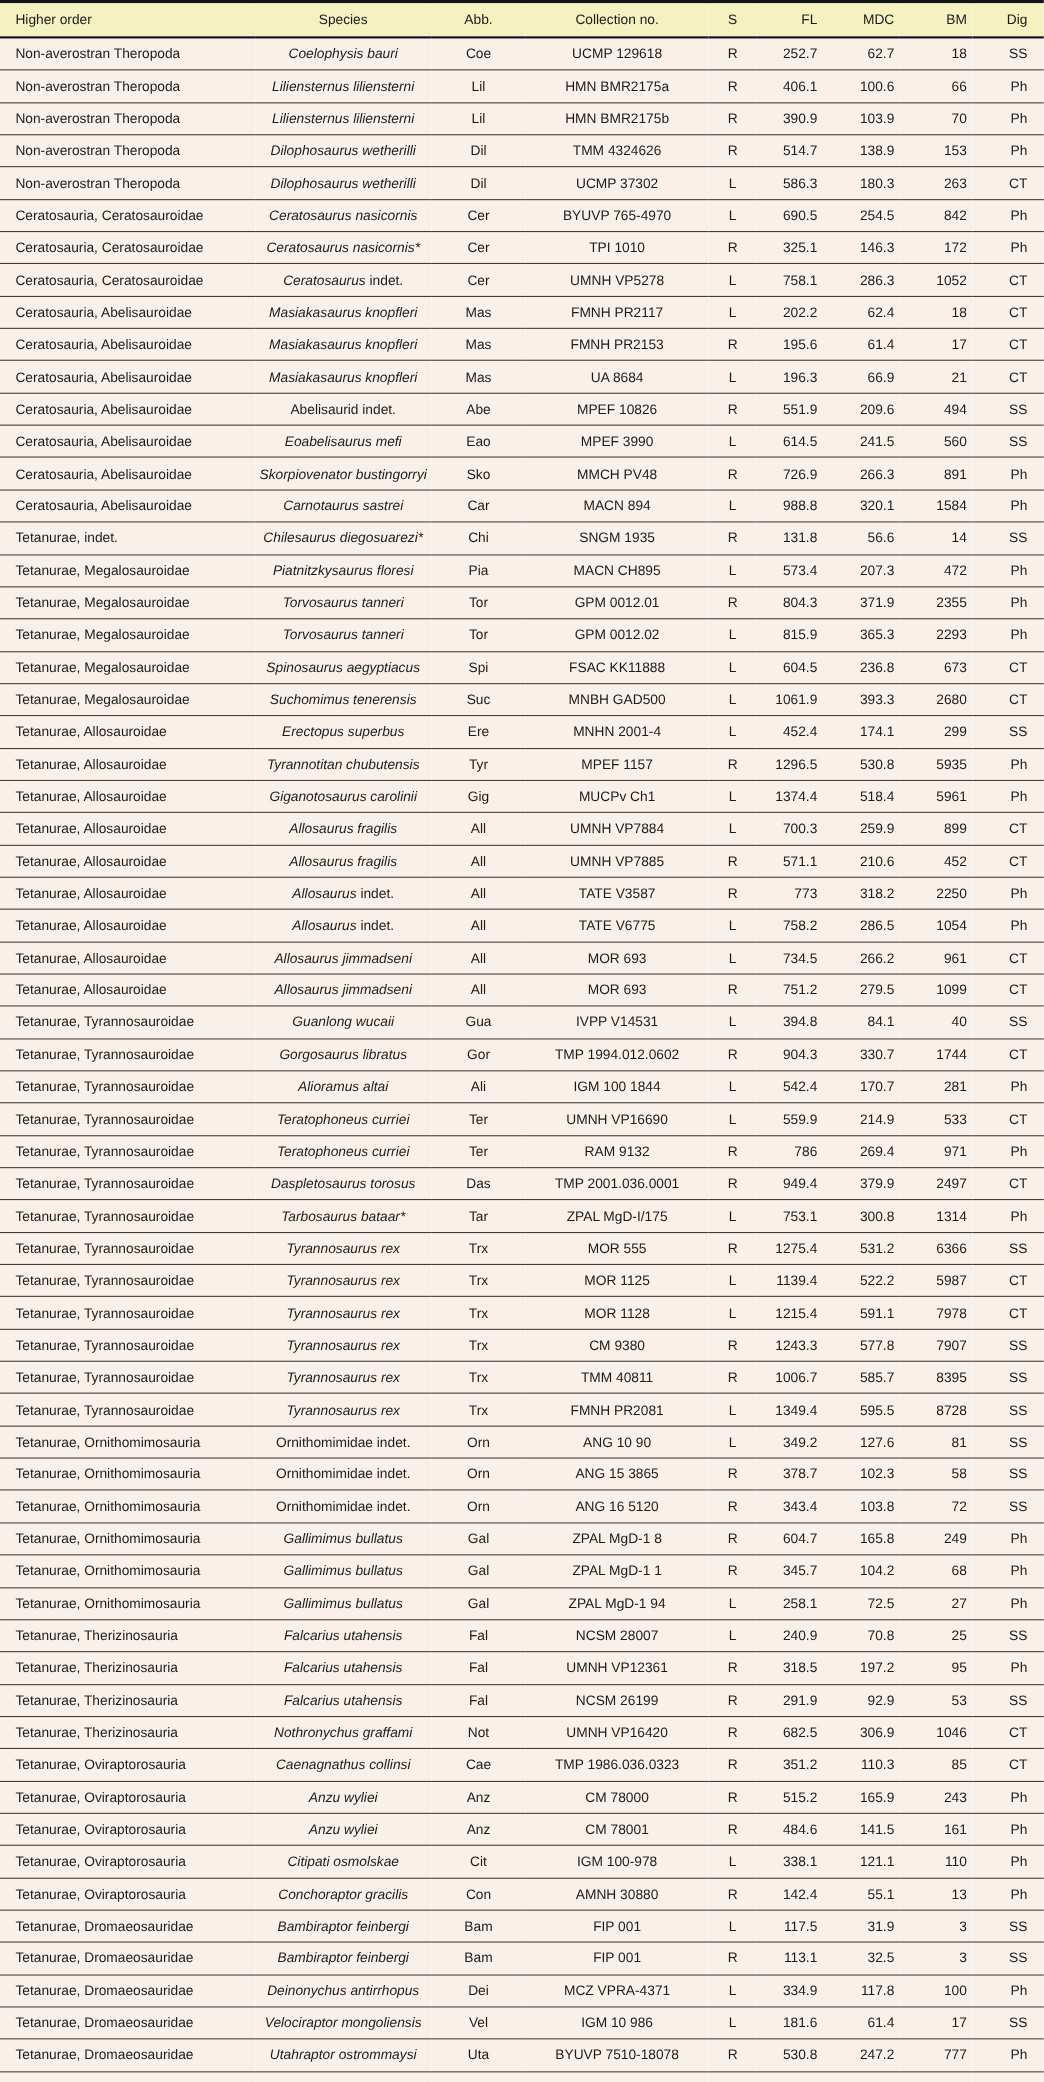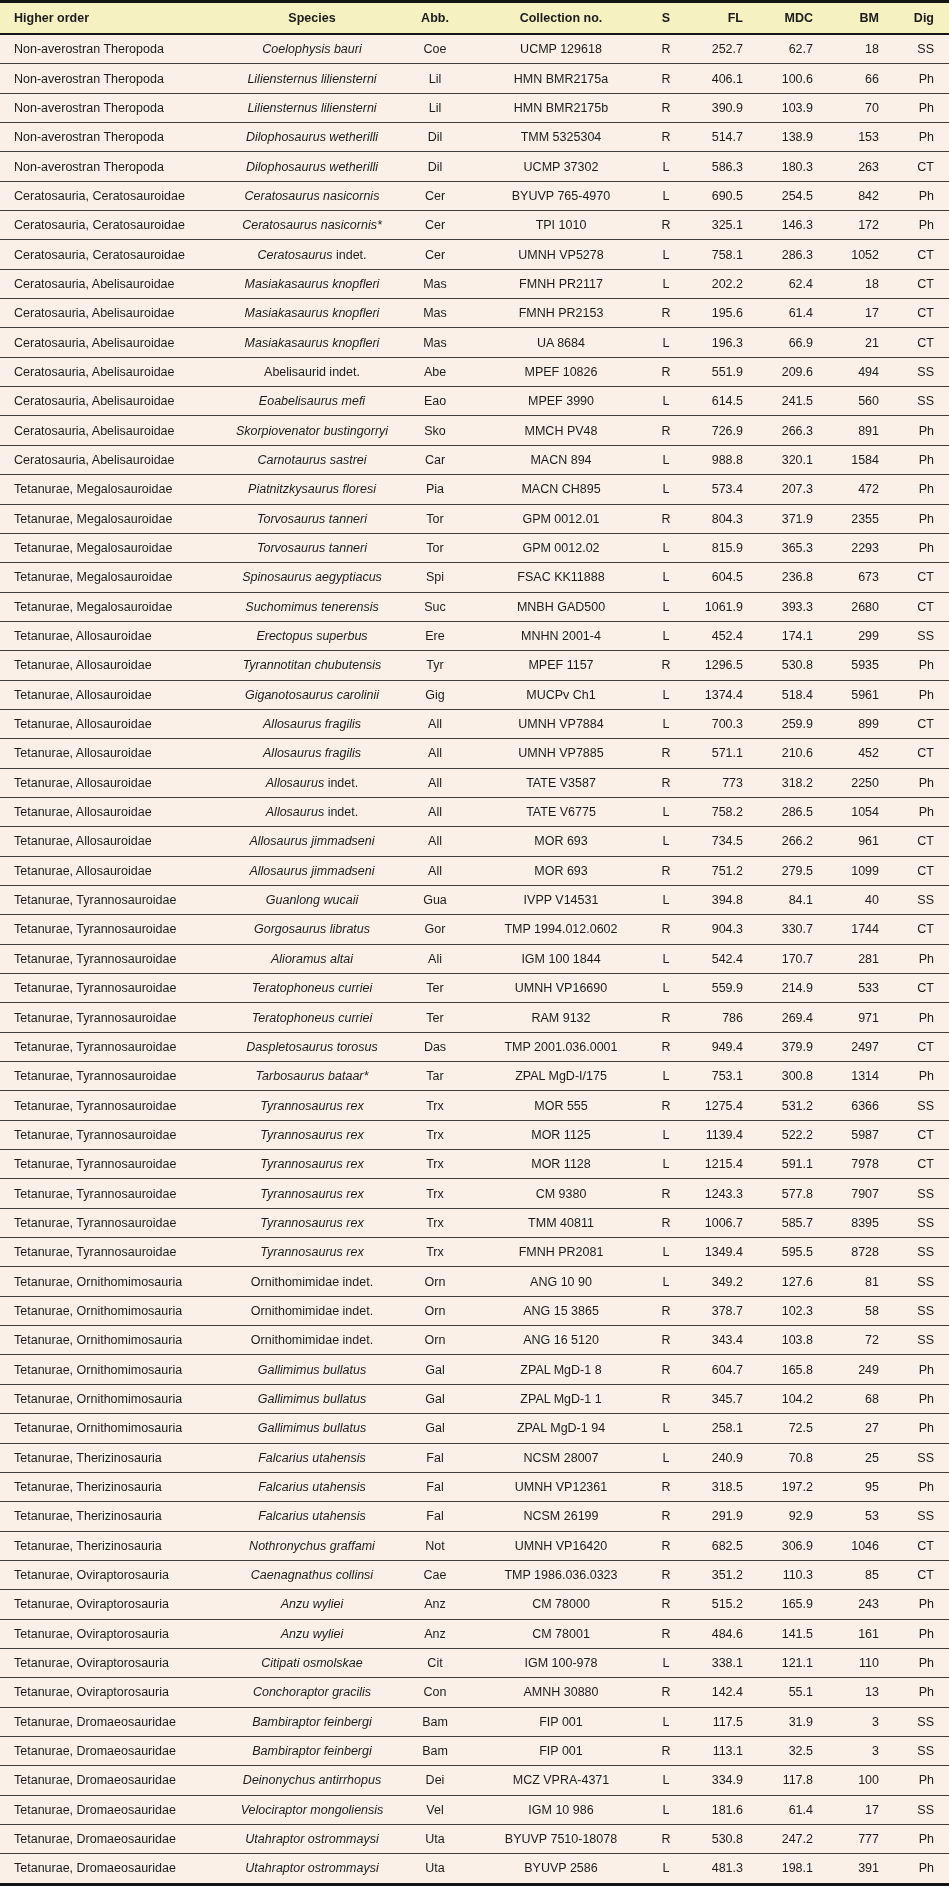--- a/index.html
+++ b/index.html
@@ -18,21 +18,21 @@
   }
   table {
     width: 949px;
     border-collapse: collapse;
     table-layout: fixed;
     font-size: 12.5px;
   }
   thead th {
     background: var(--header-bg, #f5f1c1);
     height: 28px;
-    font-weight: bold;
+    font-weight: normal;
     border-bottom: 2px solid var(--frame-border, #151515);
     white-space: nowrap;
     overflow: hidden;
     margin-top: 32px;
   }
   tbody td {
     background: var(--row-bg, #faf0e8);
     height: 26.35px;
     border-top: 1px solid var(--row-border, #3e3e3e);
     white-space: nowrap;
@@ -115,21 +115,21 @@
     <td class="c-s">R</td>
     <td class="c-fl">390.9</td>
     <td class="c-mdc">103.9</td>
     <td class="c-bm">70</td>
     <td class="c-dig">Ph</td>
   </tr>
         <tr>
     <td class="c-ho">Non-averostran Theropoda</td>
     <td class="c-sp"><span class="species-italic">Dilophosaurus wetherilli</span><span class="species-plain"></span></td>
     <td class="c-ab">Dil</td>
-    <td class="c-cn">TMM 5325304</td>
+    <td class="c-cn">TMM 4324626</td>
     <td class="c-s">R</td>
     <td class="c-fl">514.7</td>
     <td class="c-mdc">138.9</td>
     <td class="c-bm">153</td>
     <td class="c-dig">Ph</td>
   </tr>
         <tr>
     <td class="c-ho">Non-averostran Theropoda</td>
     <td class="c-sp"><span class="species-italic">Dilophosaurus wetherilli</span><span class="species-plain"></span></td>
     <td class="c-ab">Dil</td>
@@ -242,20 +242,31 @@
         <tr>
     <td class="c-ho">Ceratosauria, Abelisauroidae</td>
     <td class="c-sp"><span class="species-italic">Carnotaurus sastrei</span><span class="species-plain"></span></td>
     <td class="c-ab">Car</td>
     <td class="c-cn">MACN 894</td>
     <td class="c-s">L</td>
     <td class="c-fl">988.8</td>
     <td class="c-mdc">320.1</td>
     <td class="c-bm">1584</td>
     <td class="c-dig">Ph</td>
+  </tr>
+        <tr>
+    <td class="c-ho">Tetanurae, indet.</td>
+    <td class="c-sp"><span class="species-italic">Chilesaurus diegosuarezi*</span><span class="species-plain"></span></td>
+    <td class="c-ab">Chi</td>
+    <td class="c-cn">SNGM 1935</td>
+    <td class="c-s">R</td>
+    <td class="c-fl">131.8</td>
+    <td class="c-mdc">56.6</td>
+    <td class="c-bm">14</td>
+    <td class="c-dig">SS</td>
   </tr>
         <tr>
     <td class="c-ho">Tetanurae, Megalosauroidae</td>
     <td class="c-sp"><span class="species-italic">Piatnitzkysaurus floresi</span><span class="species-plain"></span></td>
     <td class="c-ab">Pia</td>
     <td class="c-cn">MACN CH895</td>
     <td class="c-s">L</td>
     <td class="c-fl">573.4</td>
     <td class="c-mdc">207.3</td>
     <td class="c-bm">472</td>

